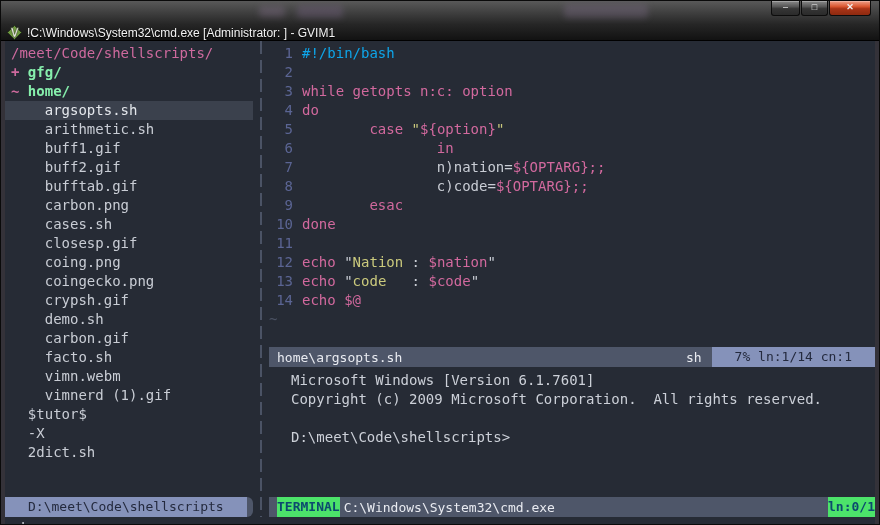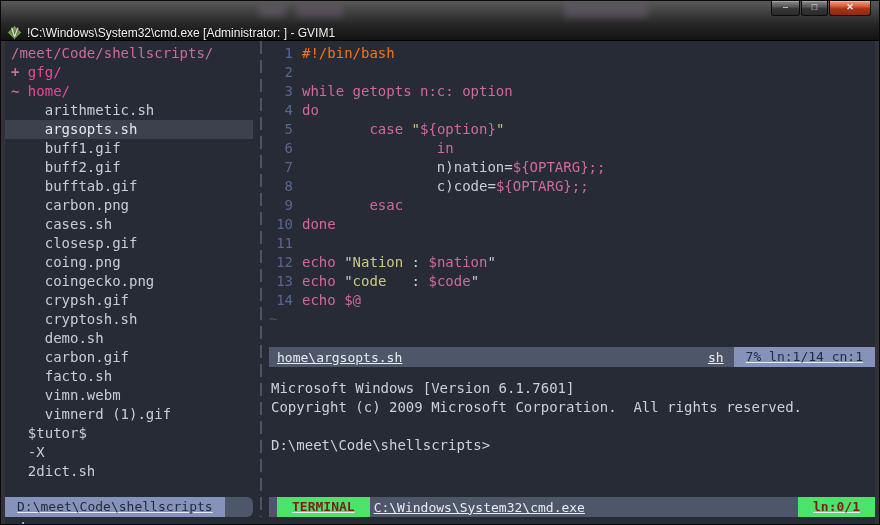--- a/index.html
+++ b/index.html
@@ -24,50 +24,50 @@
   .panes { flex:1; display:flex; min-height:0; }
   .bottom-border { height:6px; background:linear-gradient(#2a2830,#46424f 50%,#97899c 80%,#b0a2b4); }
 
   
   .tree-pane { width:248px; flex:0 0 auto; display:flex; flex-direction:column; padding-top:3px; }
   .tree-rows { flex:1; overflow:hidden; }
   .tree-row { height:19px; line-height:19px; font-size:14px; white-space:pre; padding-left:6px; color:#c9cdd5; }
   .tree-row.selected { background:#3b414d; color:#e4e7ec; }
   .t-root { color:#ce6a9e; }
   .t-mark { color:#ce6a9e; font-weight:bold; }
-  .t-dir  { color:#ec4899; font-weight:normal; }
+  .t-dir  { color:#86efac; font-weight:bold; }
 
   
   .sep { width:16px; flex:0 0 auto; position:relative; }
   .sep-line { position:absolute; left:7px; top:0; bottom:0; width:2px; background:repeating-linear-gradient(to bottom,#4b5365 0 13px,transparent 13px 19px); }
 
   
   .right { flex:1; display:flex; flex-direction:column; min-width:0; }
   .code-area { height:306px; padding-top:3px; font-size:14px; overflow:hidden; }
   .cl { height:19px; line-height:19px; white-space:pre; }
   .ln { display:inline-block; width:24px; text-align:right; color:#5b6594; margin-right:9px; }
   .tok-f { color:#c9cdd5; }
   .tok-k { color:#d2699e; }
   .tok-s { color:#cbca7d; }
-  .tok-c { color:#f97316;text-align:center; }
+  .tok-c { color:#0ea5e9;text-align:center; }
   .tok-t { color:#4a5162; }
 
   
-  .statusbar { height:20px; flex:0 0 auto; background:#4e5669; display:flex; align-items:center; font-size:13px; color:#e9ebf1; white-space:pre;text-decoration:underline; }
+  .statusbar { height:20px; flex:0 0 auto; background:#4e5669; display:flex; align-items:center; font-size:13px; color:#e9ebf1; white-space:pre; }
   .sb-file { padding-left:8px; flex:1; }
   .sb-ft { margin-right:10px; }
-  .chip-blue { background:#8592ba; color:#242a3e; height:20px; line-height:20px; padding:0 12px; }
-  .chip-green { background:#4ce36a; color:#7f1d1d; height:20px; line-height:20px; padding:0 15px; font-weight:bold; }
+  .chip-blue { background:#8592ba; color:#242a3e; height:20px; line-height:20px; padding:0 23px; }
+  .chip-green { background:#4ce36a; color:#0c4a6e; height:20px; line-height:20px; padding:0 0; font-weight:bold; }
   .term-title { margin-left:4px; flex:1; }
   .tree-status { margin-top:auto;border-radius:6px; }
   .tree-status .chip-blue { flex:0 0 auto; }
   .sb-fill { flex:1; }
 
   
-  .terminal-area { flex:1; padding-top:12px; font-size:14px; overflow:hidden; }
+  .terminal-area { flex:1; padding-top:4px; font-size:14px; overflow:hidden;margin-left:20px; }
   .tl { height:19px; line-height:19px; white-space:pre; color:#ccd0d8; padding-left:2px; }
 
   
   .cmdline { height:20px; line-height:20px; flex:0 0 auto; color:#d6dae0; font-size:14px; padding-left:6px; white-space:pre; }
 </style>
 </head>
 <body>
 
 <div class="window">
 
@@ -90,32 +90,31 @@
   </div>
 
   <div class="frame">
     <div class="panes">
 
       <div class="tree-pane">
         <div class="tree-rows">
             <div class="tree-row"><span class="t-root">/meet/Code/shellscripts/</span></div>
             <div class="tree-row"><span class="t-mark">+ </span><span class="t-dir">gfg/</span></div>
             <div class="tree-row"><span class="t-mark">~ </span><span class="t-dir">home/</span></div>
+            <div class="tree-row selected"><span class="t-file">    argsopts.sh</span></div>
             <div class="tree-row"><span class="t-file">    arithmetic.sh</span></div>
-            <div class="tree-row selected"><span class="t-file">    argsopts.sh</span></div>
             <div class="tree-row"><span class="t-file">    buff1.gif</span></div>
             <div class="tree-row"><span class="t-file">    buff2.gif</span></div>
             <div class="tree-row"><span class="t-file">    bufftab.gif</span></div>
             <div class="tree-row"><span class="t-file">    carbon.png</span></div>
             <div class="tree-row"><span class="t-file">    cases.sh</span></div>
             <div class="tree-row"><span class="t-file">    closesp.gif</span></div>
             <div class="tree-row"><span class="t-file">    coing.png</span></div>
             <div class="tree-row"><span class="t-file">    coingecko.png</span></div>
             <div class="tree-row"><span class="t-file">    crypsh.gif</span></div>
-            <div class="tree-row"><span class="t-file">    cryptosh.sh</span></div>
             <div class="tree-row"><span class="t-file">    demo.sh</span></div>
             <div class="tree-row"><span class="t-file">    carbon.gif</span></div>
             <div class="tree-row"><span class="t-file">    facto.sh</span></div>
             <div class="tree-row"><span class="t-file">    vimn.webm</span></div>
             <div class="tree-row"><span class="t-file">    vimnerd (1).gif</span></div>
             <div class="tree-row"><span class="t-file">  $tutor$</span></div>
             <div class="tree-row"><span class="t-file">  -X</span></div>
             <div class="tree-row"><span class="t-file">  2dict.sh</span></div>
           </div>
         <div class="statusbar tree-status">

